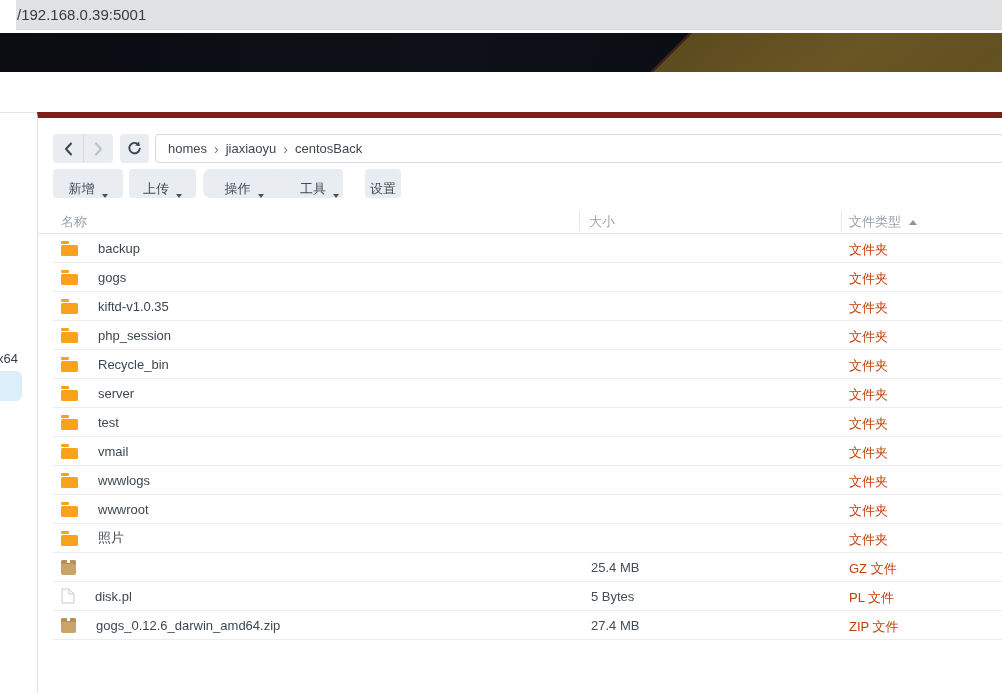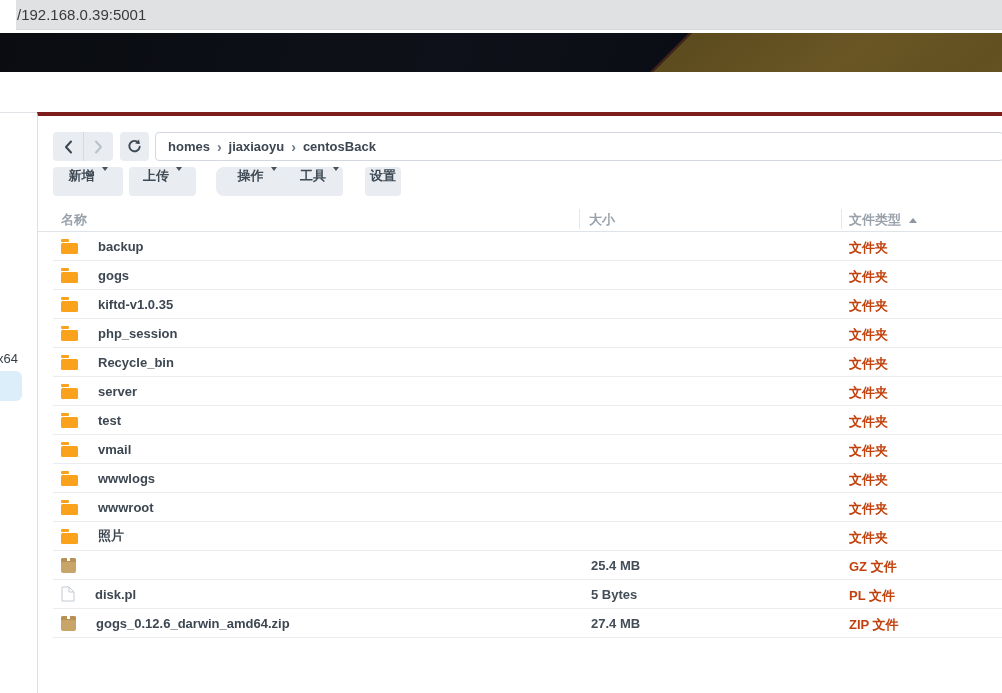--- a/index.html
+++ b/index.html
@@ -22,37 +22,37 @@
       linear-gradient(105deg,#5c4b1e 0%,#6a5625 40%,#625020 70%,#6f5b29 100%); }
 
   
   #bg-divider { position:absolute; left:0; top:112px; width:37px; height:1px; background:#dfe3e7; }
   #bg-clipped-text { position:absolute; left:-3px; top:351px; font-size:13px; color:#343c44; }
   #bg-blue-box { position:absolute; left:-10px; top:371px; width:32px; height:30px;
     background:#ddeefb; border-radius:6px; }
 
   
   #panel { position:absolute; left:37px; top:112px; width:965px; height:581px;
-    background:#fff; border-top:4px solid #7f1d1d; border-left:1px solid #dce1e6;font-weight:bold; }
+    background:#fff; border-top:6px solid #7f1d1d; border-left:1px solid #dce1e6; }
 
   
   .btn { background:#e9ecf0; border-radius:4px; cursor:pointer; }
   #nav-group { position:absolute; left:15px; top:16px; width:60px; height:29px; display:flex; }
   #nav-group .half { width:30px; height:29px; display:flex; align-items:center; justify-content:center; }
   #nav-group .half + .half { border-left:1px solid #d5dade; }
   #refresh-btn { position:absolute; left:82px; top:16px; width:29px; height:29px;
     display:flex; align-items:center; justify-content:center; }
   #breadcrumb { position:absolute; left:117px; top:16px; right:-2px; height:29px;
     background:#fff; border:1px solid #d3d9de; border-radius:4px;
     display:flex; align-items:center; padding-left:12px; font-size:13px; color:#3d4752; }
   #breadcrumb .sep { color:#6d7a86; margin:0 7px; font-size:14px; }
 
   
   #toolbar { position:absolute; left:0; top:51px; height:29px; width:100%; }
-  #toolbar .tbtn { position:absolute; top:0; height:29px; display:flex; align-items:flex-start;
+  #toolbar .tbtn { position:absolute; top:0; height:29px; display:flex; align-items:flex-end;
     justify-content:center; font-size:13px; color:#3f4a55; }
   .caret { display:inline-block; width:0; height:0; margin-left:7px;
     border-left:3.5px solid transparent; border-right:3.5px solid transparent;
     border-top:4.5px solid #47525c; }
 
   
   #table-header { position:absolute; left:0; top:90px; width:100%; height:26px;
     border-bottom:1px solid #dfe4e8; font-size:13px; color:#99a2ab; }
   #table-header .h-name { position:absolute; left:23px; top:5px; }
   #table-header .h-size { position:absolute; left:551px; top:5px; }
@@ -129,21 +129,21 @@
 
   <div id="toolbar">
       <div class="tbtn btn" style="left: 15px; width: 70px;">
         <span>新增</span>
         <span class="caret"></span>
       </div>
       <div class="tbtn btn" style="left: 91px; width: 67px;">
         <span>上传</span>
         <span class="caret"></span>
       </div>
-      <div class="tbtn btn" style="left: 178px; width: 82px; border-radius: 8px;">
+      <div class="tbtn btn" style="left: 165px; width: 82px; border-radius: 8px;">
         <span>操作</span>
         <span class="caret"></span>
       </div>
       <div class="tbtn btn" style="left: 240px; width: 65px; padding-left: 18px;">
         <span>工具</span>
         <span class="caret"></span>
       </div>
       <div class="tbtn btn" style="left: 327px; width: 36px;">
         <span>设置</span>
       </div>

